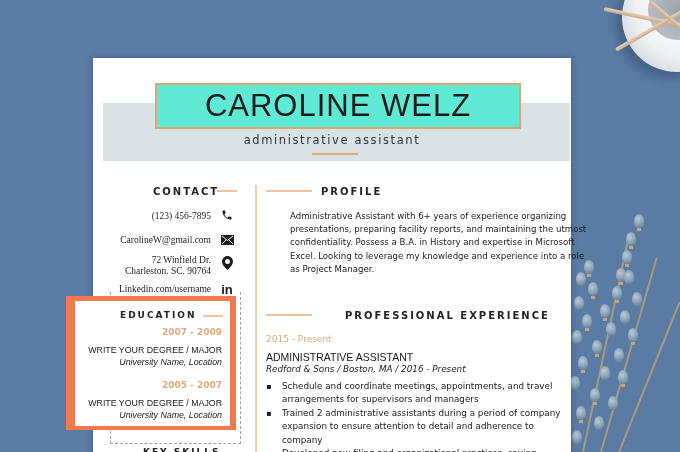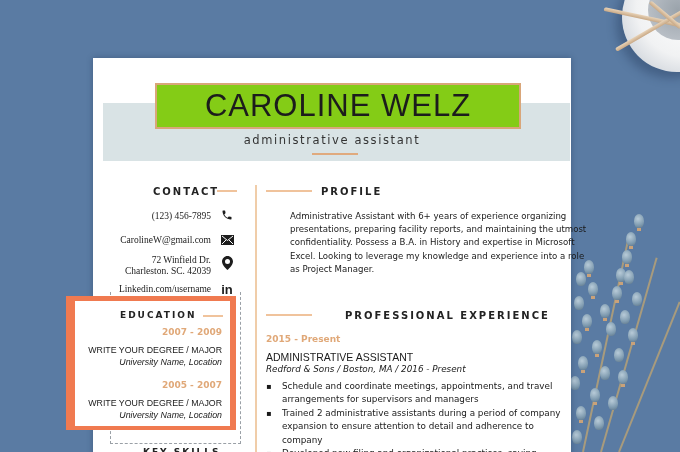--- a/index.html
+++ b/index.html
@@ -42,21 +42,21 @@
     position: absolute; left: 93px; top: 58px; width: 478px; height: 400px;
     background: #ffffff;
     box-shadow: 0 0 6px rgba(20,40,70,0.35);
   }
   .header-band {
     position: absolute; left: 10px; top: 45px; width: 467px; height: 58px;
     background: #d9e3e5;
   }
   .name-box {
     position: absolute; left: 62px; top: 25px; width: 366px; height: 46px;
-    border: 2px solid #d9a679; background: #84cc16;
+    border: 2px solid #d9a679; background: #5eead4;
     display: flex; align-items: center; justify-content: center;
   }
   .name {
     font-family: "Liberation Sans", sans-serif; font-size: 31px; letter-spacing: 1px; color: #1c1c1c;
   }
   .subtitle {
     position: absolute; left: 0; top: 75px; width: 478px; text-align: center;
     font-size: 11.5px; letter-spacing: 1.6px; color: #333;
   }
   .subtitle-rule {
@@ -73,21 +73,21 @@
   .contact-row {
     position: absolute; right: 0; text-align: right; font-family: Liberation Serif, serif;
     font-size: 9.5px; color: #222; line-height: 12px;
   }
   .c-icon { position: absolute; width: 14px; height: 14px; display: flex; align-items: center; justify-content: center; color: #1d1d1d; }
 
   .profile-text {
     position: absolute; left: 173px; top: 152px; width: 300px;
     font-family: "DejaVu Sans", sans-serif; font-size: 8.6px; line-height: 13.2px; color: #1a1a1a; margin-left: 24px;
   }
-  .date-orange { position: absolute; font-size: 9px; font-weight: bold; color: #e0a878; }
+  .date-orange { position: absolute; font-size: 9px; font-weight: normal; color: #e0a878; }
   .job-title { position: absolute; left: 173px; top: 292px; font-family: "Liberation Sans", sans-serif; font-size: 10.5px; color: #1a1a1a; }
   .job-sub { position: absolute; left: 173px; top: 305px; font-size: 8.8px; font-style: italic; color: #1a1a1a; }
   .bullets {
     position: absolute; left: 173px; top: 320px; width: 300px; list-style: none;
     font-size: 8.8px; line-height: 13.4px; color: #1a1a1a;
   }
   .bullets li { position: relative; padding-left: 16px; }
   .bullets li::before { content: "\25AA"; position: absolute; left: 0; top: 0; font-size: 8px; }
 
   
@@ -164,21 +164,21 @@
 
   <div class="vline"></div>
 
   <div class="sect-title" style="left:60px; top:128px;">CONTACT</div>
   <div class="rule" style="left:124px; top:132px; width:20px;"></div>
 
   <div style="position:absolute; left:20px; top:150px; width:98px; height:100px;">
     <div class="contact-row" style="top:2px;">(123) 456-7895</div>
     <div class="contact-row" style="top:26px;">CarolineW@gmail.com</div>
     <div class="contact-row" style="top:46px;">72 Winfield Dr.</div>
-    <div class="contact-row" style="top:57px;">Charleston. SC. 42039</div>
+    <div class="contact-row" style="top:57px;">Charleston. SC. 90764</div>
     <div class="contact-row" style="top:75px;">Linkedin.com/username</div>
   </div>
 
   <div class="c-icon" style="left:127px; top:150px;">
     <svg width="12" height="12" viewBox="0 0 24 24">
         <path fill="#1d1d1d" d="M6.6 10.8c1.4 2.8 3.8 5.1 6.6 6.6l2.2-2.2c.3-.3.7-.4 1-.2 1.1.4 2.3.6 3.6.6.6 0 1 .4 1 1V20c0 .6-.4 1-1 1C10.6 21 3 13.4 3 4c0-.6.4-1 1-1h3.5c.6 0 1 .4 1 1 0 1.3.2 2.5.6 3.6.1.3 0 .7-.2 1L6.6 10.8z"></path>
       </svg>
   </div>
   <div class="c-icon" style="left:127px; top:175px;">
     <svg width="13" height="10" viewBox="0 0 26 20">

